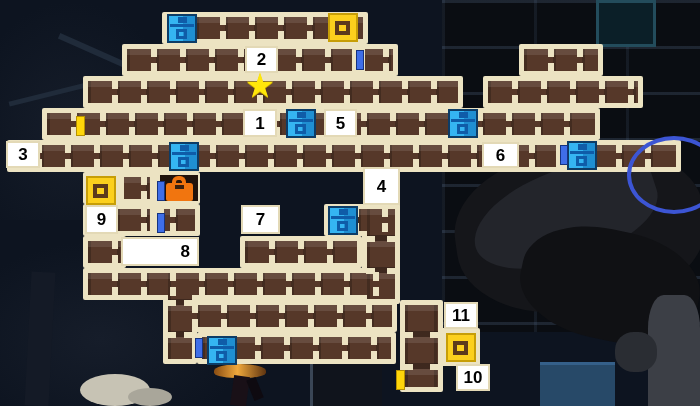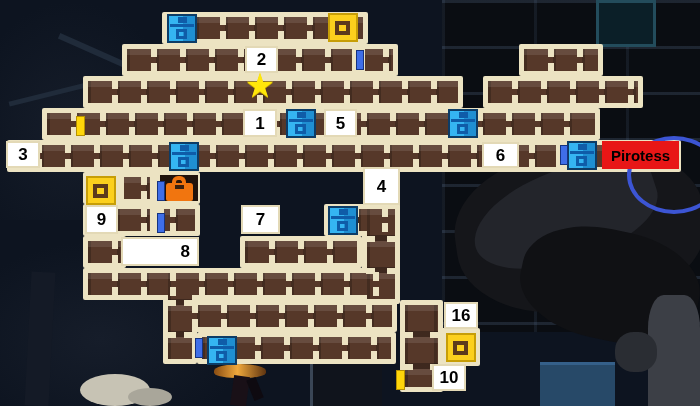--- a/index.html
+++ b/index.html
@@ -365,22 +365,22 @@
       <div class="abs cream-cell" style="left: 440px; top: 328px; width: 40px; height: 38px;"></div>
       <div class="abs room" style="left: 245px; top: 46px; width: 33px; height: 27px;">2</div>
       <div class="abs room" style="left: 243px; top: 109px; width: 34px; height: 28px;">1</div>
       <div class="abs room" style="left: 324px; top: 109px; width: 33px; height: 28px;">5</div>
       <div class="abs room" style="left: 6px; top: 141px; width: 34px; height: 27px;">3</div>
       <div class="abs room" style="left: 482px; top: 142px; width: 37px; height: 26px;">6</div>
       <div class="abs room" style="left: 363px; top: 167px; width: 37px; height: 38px;">4</div>
       <div class="abs room" style="left: 241px; top: 205px; width: 39px; height: 29px;">7</div>
       <div class="abs room" style="left: 85px; top: 205px; width: 33px; height: 29px;">9</div>
       <div class="abs room right" style="left: 121px; top: 237px; width: 78px; height: 29px;">8</div>
-      <div class="abs room" style="left: 444px; top: 302px; width: 34px; height: 27px;">16</div>
-      <div class="abs room" style="left: 432px; top: 364px; width: 34px; height: 27px;">10</div>
+      <div class="abs room" style="left: 444px; top: 302px; width: 34px; height: 27px;">11</div>
+      <div class="abs room" style="left: 456px; top: 364px; width: 34px; height: 27px;">10</div>
       <div class="abs star" style="left: 243px; top: 70px; width: 34px; height: 34px;">★</div>
       <div class="abs chest-blue" style="left: 167px; top: 14px; width: 30px; height: 29px;">
         <div class="cb-latch"></div>
         <div class="cb-band"></div>
         <div class="cb-ring"></div>
       </div>
       <div class="abs chest-blue" style="left: 286px; top: 109px; width: 30px; height: 29px;">
         <div class="cb-latch"></div>
         <div class="cb-band"></div>
         <div class="cb-ring"></div>
@@ -424,15 +424,14 @@
       <div class="abs door-b" style="left: 157px; top: 213px; width: 8px; height: 20px;"></div>
       <div class="abs door-b" style="left: 560px; top: 145px; width: 8px; height: 20px;"></div>
       <div class="abs door-b" style="left: 195px; top: 338px; width: 8px; height: 20px;"></div>
       <div class="abs door-y" style="left: 76px; top: 116px; width: 9px; height: 20px;"></div>
       <div class="abs door-y" style="left: 396px; top: 370px; width: 9px; height: 20px;"></div>
       <div class="abs bag" style="left: 164px; top: 176px; width: 32px; height: 26px;">
         <div class="bag-handle"></div>
         <div class="bag-body"></div>
         <div class="bag-slot"></div>
       </div>
-      <div class="abs npc" style="left: 602px; top: 141px; width: 77px; height: 28px;">Pirotess</div>
     </div>
 </div>
 
 </body></html>

